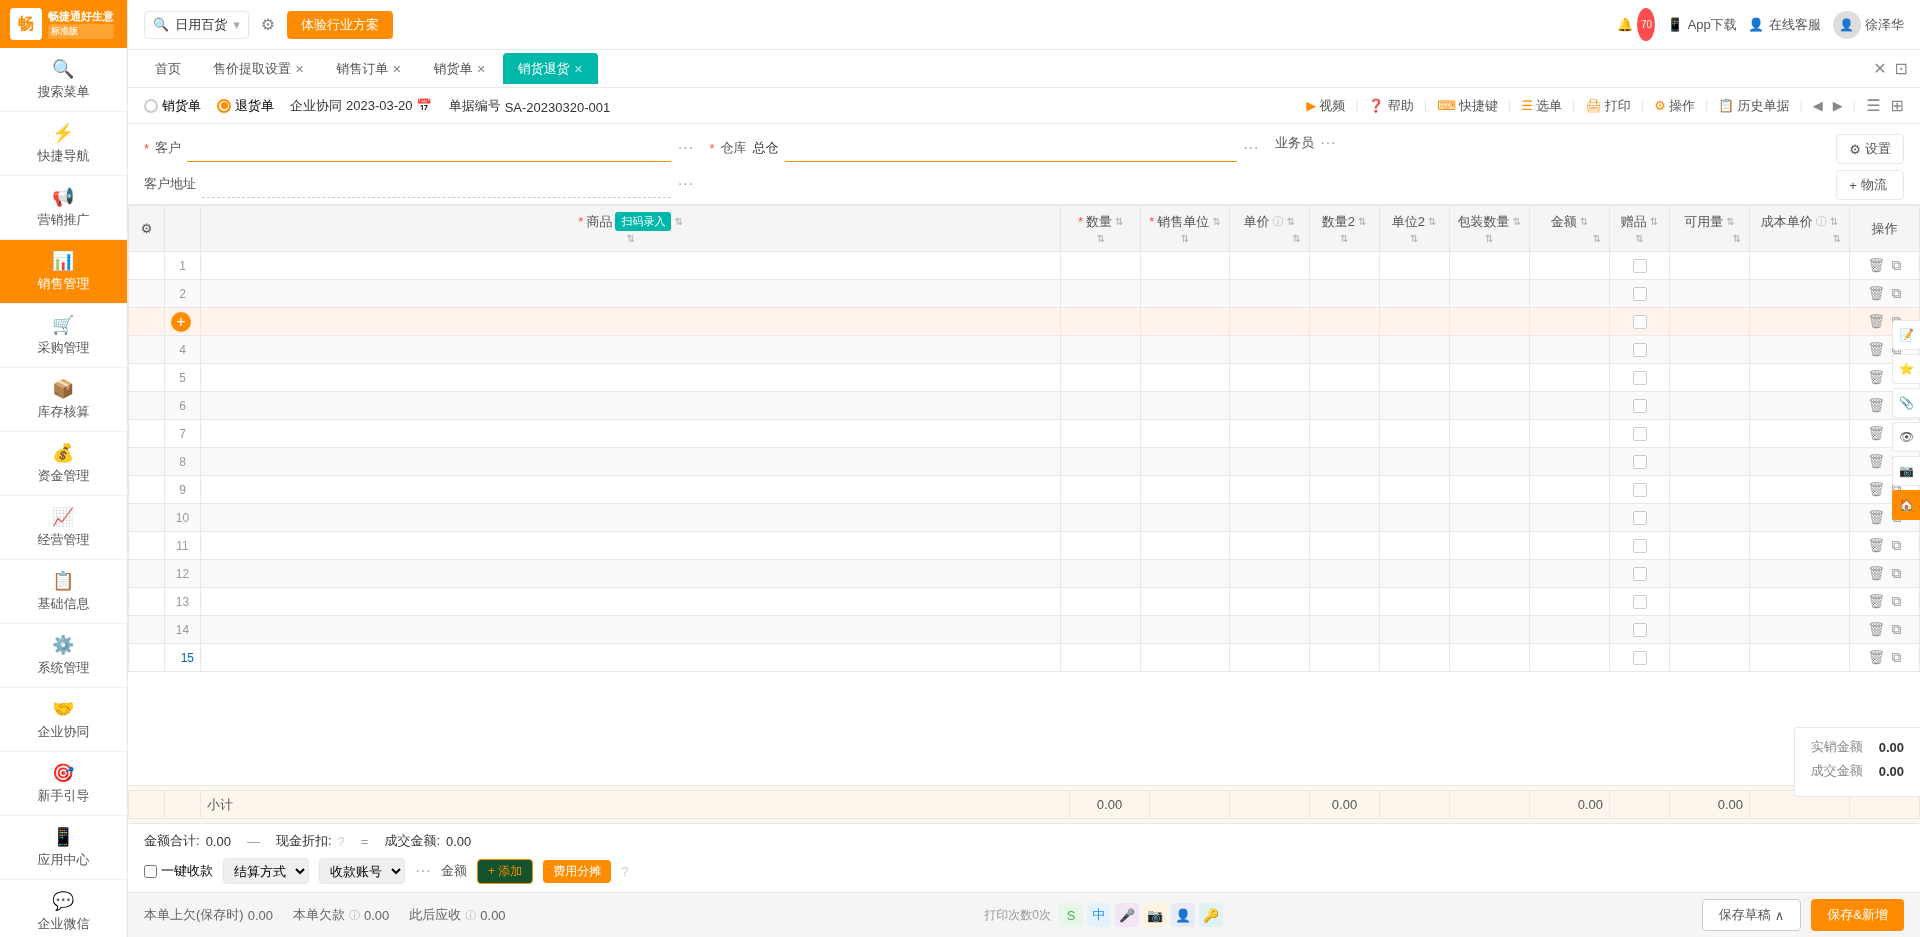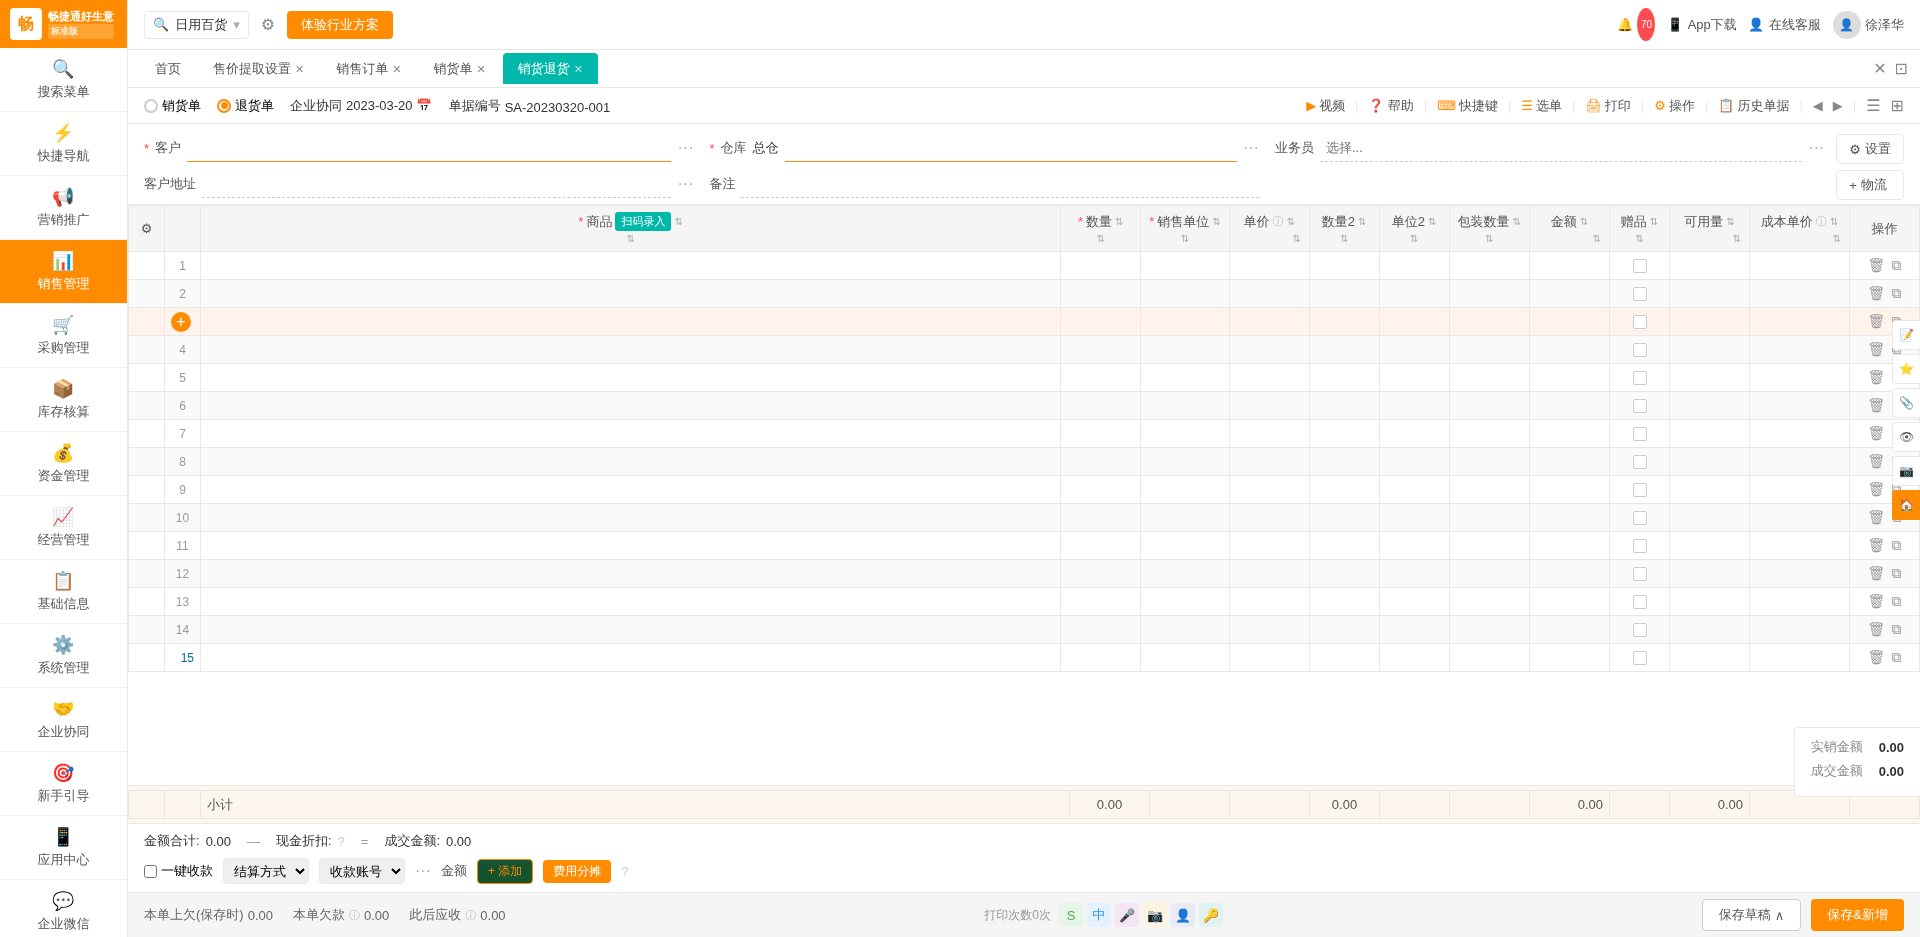--- a/index.html
+++ b/index.html
@@ -555,30 +555,25 @@
         </div>
 
         <div style="flex:1;display:flex;flex-direction:column;gap:8px;padding-right:16px;">
           <div style="display:flex;align-items:center;gap:6px;">
             <span style="color:#ff4d4f;">*</span>
             <span style="color:#555;white-space:nowrap;">仓库</span>
             <span style="color:#333;">总仓</span>
             <input class="form-input" style="flex: 1 1 0%; min-width: 80px;">
             <span class="form-ellipsis">···</span>
           </div>
-          <div style="display:flex;align-items:center;gap:6px;">
-            <span style="color:#555;white-space:nowrap;">备注</span>
-            <input class="form-input-dotted" style="flex: 1 1 0%;">
-          </div>
         </div>
 
         <div style="flex:1;display:flex;flex-direction:column;gap:8px;">
           <div style="display:flex;align-items:center;gap:6px;">
             <span style="color:#555;white-space:nowrap;">业务员</span>
-            <input class="form-input-dotted" style="flex: 1 1 0%;" placeholder="选择...">
             <span class="form-ellipsis">···</span>
           </div>
         </div>
 
         <div style="display:flex;flex-direction:column;gap:6px;margin-left:12px;">
           <button style="background:#fff;border:1px solid #e8e8e8;border-radius:4px;padding:5px 12px;cursor:pointer;color:#555;font-size:12px;display:flex;align-items:center;gap:4px;">
             <span>⚙</span>
             <span>设置</span>
           </button>
           <button style="background:#fff;border:1px solid #e8e8e8;border-radius:4px;padding:5px 12px;cursor:pointer;color:#555;font-size:12px;display:flex;align-items:center;gap:4px;">

